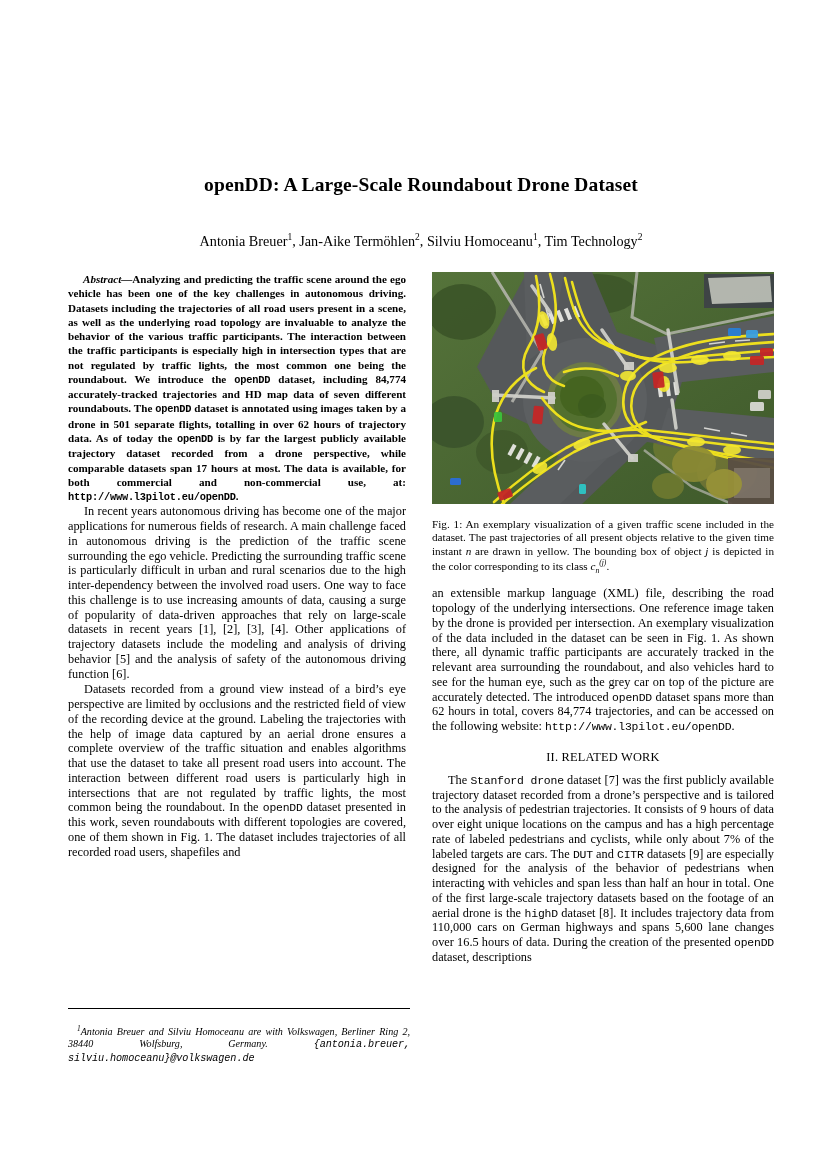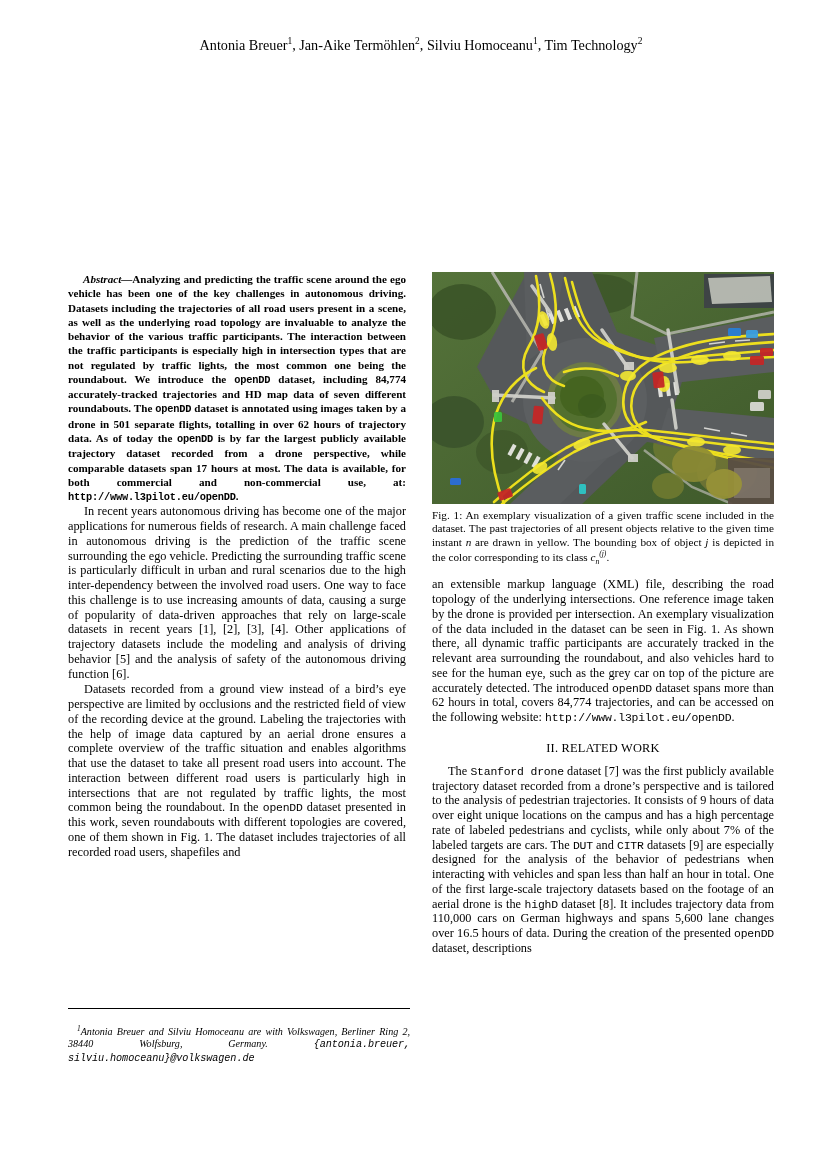--- a/index.html
+++ b/index.html
@@ -91,21 +91,21 @@
     width: 342px;
     height: 232px;
     position: relative;
     overflow: hidden;
     background: #4a5e33;
   }
   .fig-cap {
     font-size: 11.2px;
     line-height: 1.2;
     text-align: justify;
-    margin-top: 5px;
+    margin-top: 14px;
   }
   .frac-sup { font-size: 7.6px; vertical-align: super; }
   .frac-sub { font-size: 7.6px; vertical-align: sub; }
   .mathit { font-family: "Liberation Serif", serif; font-style: italic; }
 
   
   #footnotes {
     position: absolute;
     left: 0;
     top: 736px;
@@ -121,20 +121,21 @@
     text-indent: 9px;
   }
   .fn sup { font-size: 7.4px; vertical-align: super; }
   .fn .mono { font-size: 10.2px; letter-spacing: -0.1px; }
 </style>
 </head>
 <body>
 
 <div id="page">
 
+  <div id="title">openDD: A Large-Scale Roundabout Drone Dataset</div>
 
   <div id="authors">
     <span>Antonia Breuer</span><sup>1</sup><span>, </span><span>Jan-Aike Termöhlen</span><sup>2</sup><span>, </span><span>Silviu Homoceanu</span><sup>1</sup><span>, </span><span>Tim Technology</span><sup>2</sup>
   </div>
 
   <div id="columns">
 
     <div class="col">
 
       <p class="abstract"><span class="ital">Abstract—</span><span>Analyzing and predicting the traffic scene around the ego vehicle has been one of the key challenges in autonomous driving. Datasets including the trajectories of all road users present in a scene, as well as the underlying road topology are invaluable to analyze the behavior of the various traffic participants. The interaction between the traffic participants is especially high in intersection types that are not regulated by traffic lights, the most common one being the roundabout. We introduce the </span><span class="mono">openDD</span><span> dataset, including 84,774 accurately-tracked trajectories and HD map data of seven different roundabouts. The </span><span class="mono">openDD</span><span> dataset is annotated using images taken by a drone in 501 separate flights, totalling in over 62 hours of trajectory data. As of today the </span><span class="mono">openDD</span><span> is by far the largest publicly available trajectory dataset recorded from a drone perspective, while comparable datasets span 17 hours at most. The data is available, for both commercial and non-commercial use, at: </span><span class="mono">http://www.l3pilot.eu/openDD</span><span>.</span></p>

